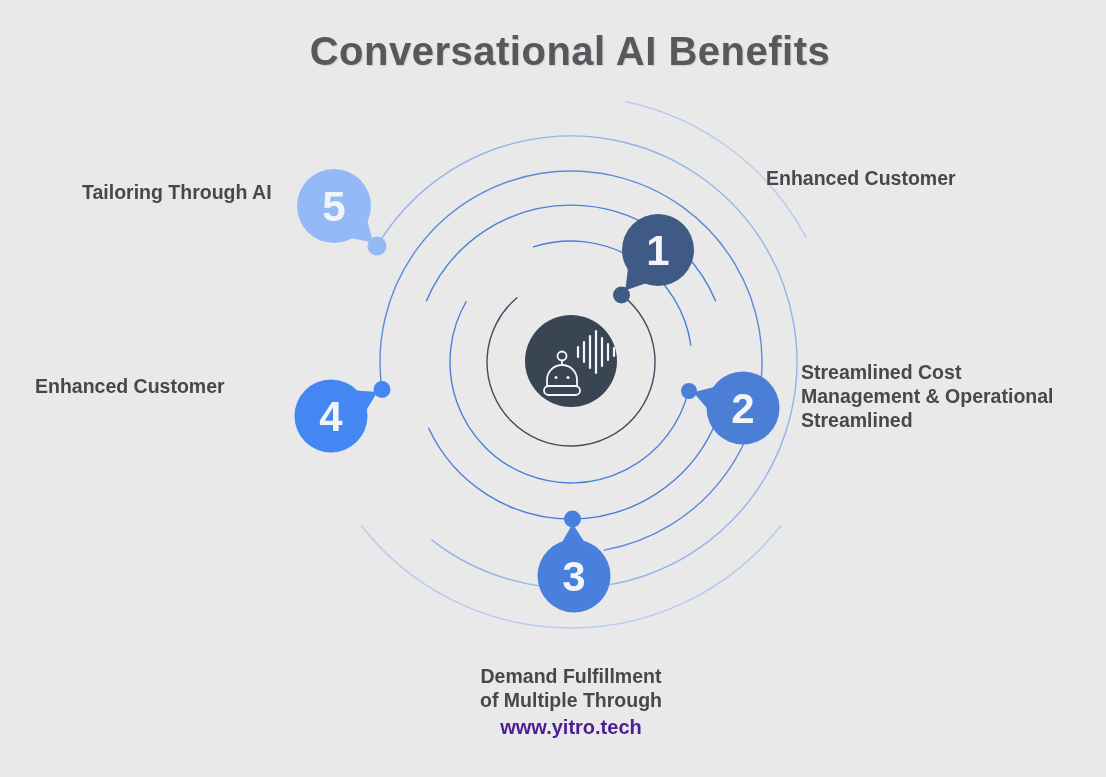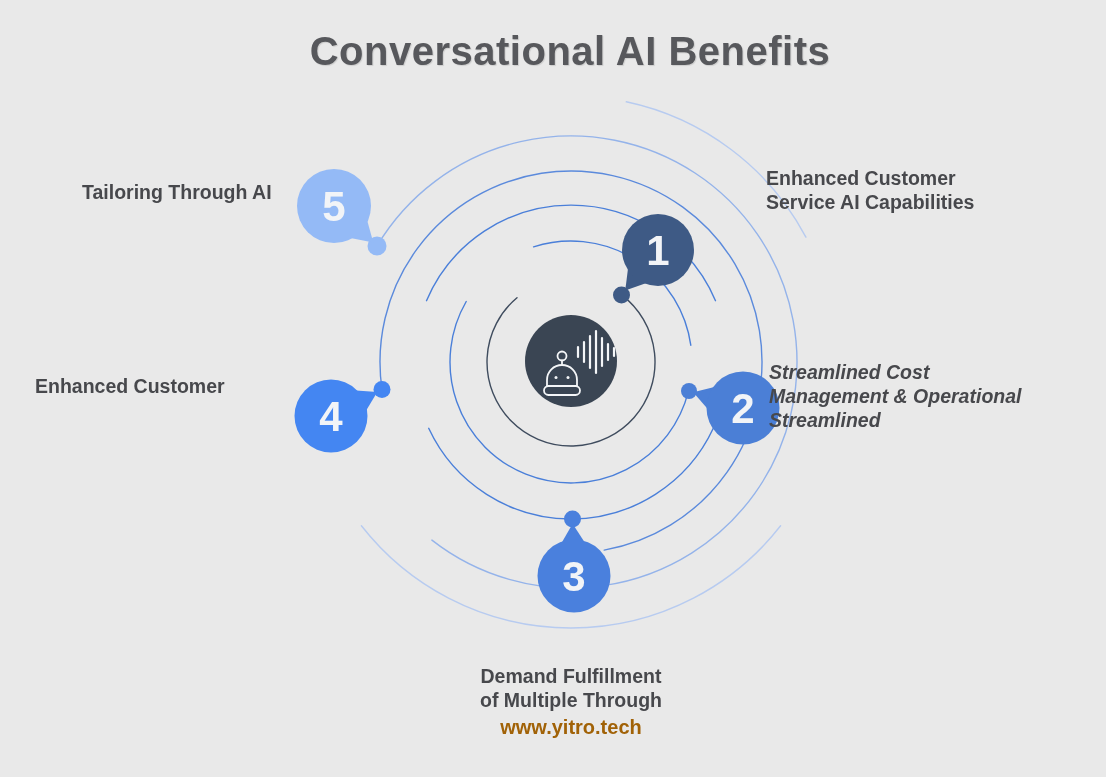--- a/index.html
+++ b/index.html
@@ -39,21 +39,21 @@
   }
   .label.centered { text-align: center; }
   .footer {
     position: absolute;
     top: 716px;
     left: 421px;
     width: 300px;
     text-align: center;
     font-size: 20px;
     font-weight: 700;
-    color: #a16207;
+    color: #4c1d95;
   }
 </style>
 </head>
 <body>
 
 <div class="canvas">
 
   <h1 class="title">Conversational AI Benefits</h1>
 
   <svg class="diagram-svg" viewBox="0 0 1106 777" xmlns="http://www.w3.org/2000/svg">
@@ -123,24 +123,23 @@
       <g>
         <path d="M373.3 242.6 L363.6 207.5 L337.7 235.4 Z" fill="#94baf6"></path>
         <circle cx="334" cy="206" r="37" fill="#94baf6"></circle>
         <text x="334" y="221">5</text>
       </g>
     </g>
   </svg>
 
   <div class="label" style="left:766px; top:166px;">
     <div>Enhanced Customer</div>
-    <div>Service AI Capabilities</div>
   </div>
 
-  <div class="label" style="left:769px; top:360px;font-style:italic;">
+  <div class="label" style="left:801px; top:360px;">
     <div>Streamlined Cost</div>
     <div>Management &amp; Operational</div>
     <div>Streamlined</div>
   </div>
 
   <div class="label centered" style="left:421px; top:664px; width:300px;">
     <div>Demand Fulfillment</div>
     <div>of Multiple Through</div>
   </div>
 

